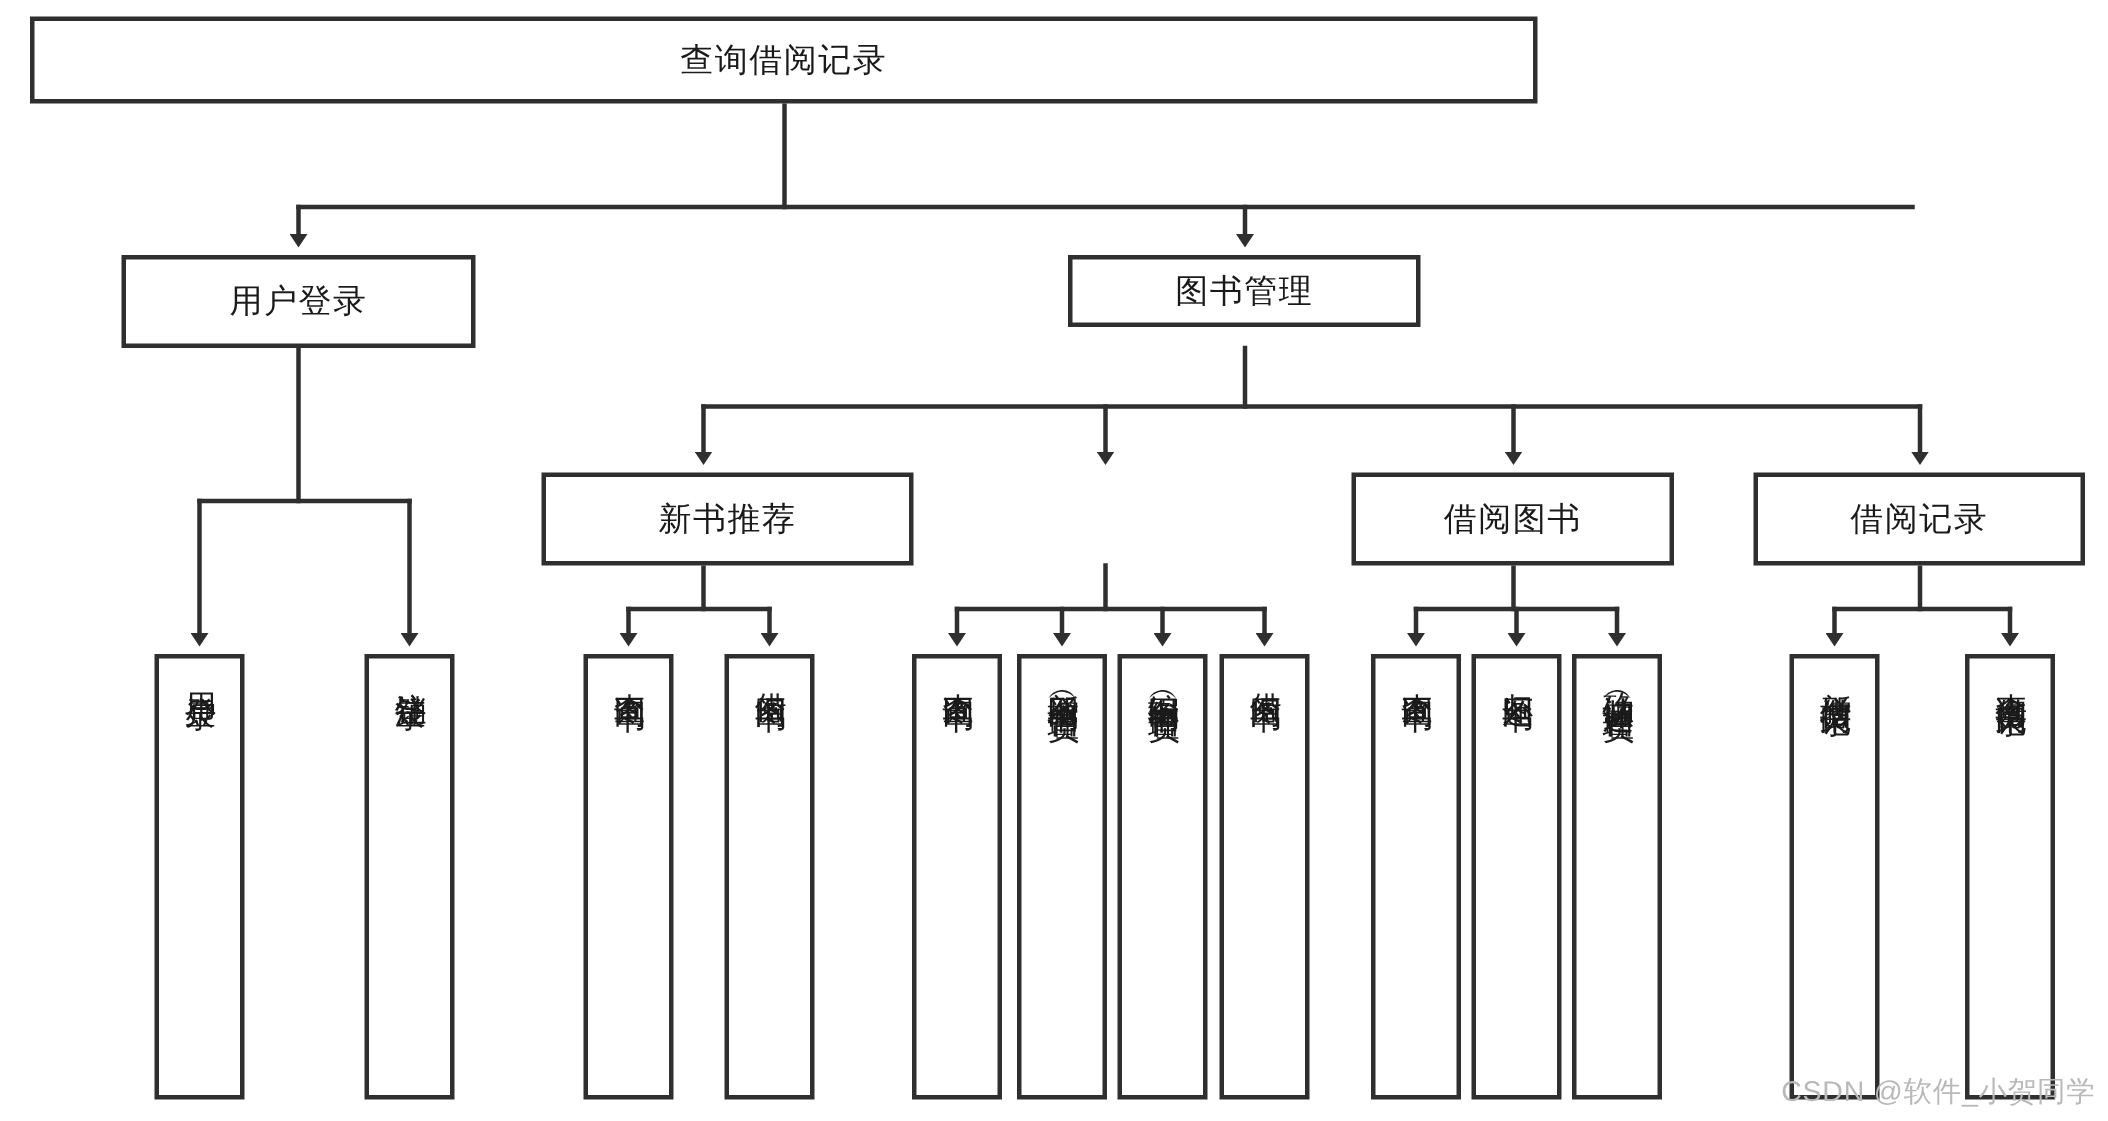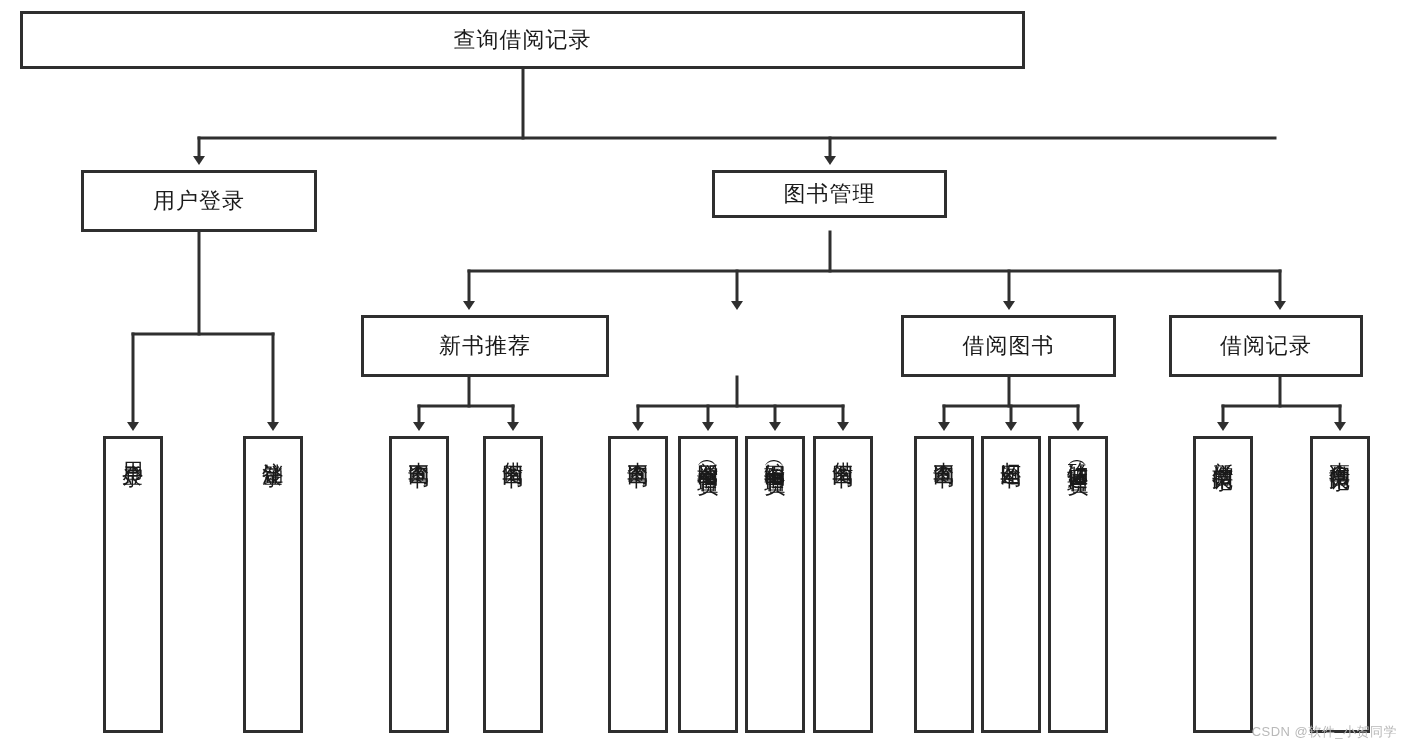--- a/index.html
+++ b/index.html
@@ -52,21 +52,21 @@
     line-height: 1.32;
     letter-spacing: 2px;
     white-space: nowrap;
     text-align: left;
     color: #1a1a1a;
   }
   .watermark {
     position: absolute;
     right: 8px;
     bottom: 6px;
-    font-size: 13px;
+    font-size: 19px;
     color: #b9b9b9;
     letter-spacing: 0.5px;
     z-index: 3;
     white-space: nowrap;
   }
 </style>
 </head>
 <body>
 
 <div id="canvas">
@@ -131,21 +131,21 @@
   <div class="node h" id="node-l2-1" style="left: 712px; top: 170px; width: 235px; height: 48px;">
     <span>图书管理</span>
   </div>
 
   <div class="node h" id="node-l3-0" style="left: 361px; top: 315px; width: 248px; height: 62px;">
     <span>新书推荐</span>
   </div>
   <div class="node h" id="node-l3-2" style="left: 901px; top: 315px; width: 215px; height: 62px;">
     <span>借阅图书</span>
   </div>
-  <div class="node h" id="node-l3-3" style="left: 1169px; top: 315px; width: 194px; height: 62px;">
+  <div class="node h" id="node-l3-3" style="left: 1169px; top: 315px; width: 221px; height: 62px;">
     <span>借阅记录</span>
   </div>
 
   <div class="node v" id="node-leaf-0" style="left: 103px; top: 436px; width: 60px; height: 297px;">
     <span class="vtext">用户登录</span>
   </div>
   <div class="node v" id="node-leaf-1" style="left: 243px; top: 436px; width: 60px; height: 297px;">
     <span class="vtext">注销登录</span>
   </div>
   <div class="node v" id="node-leaf-2" style="left: 389px; top: 436px; width: 60px; height: 297px;">

